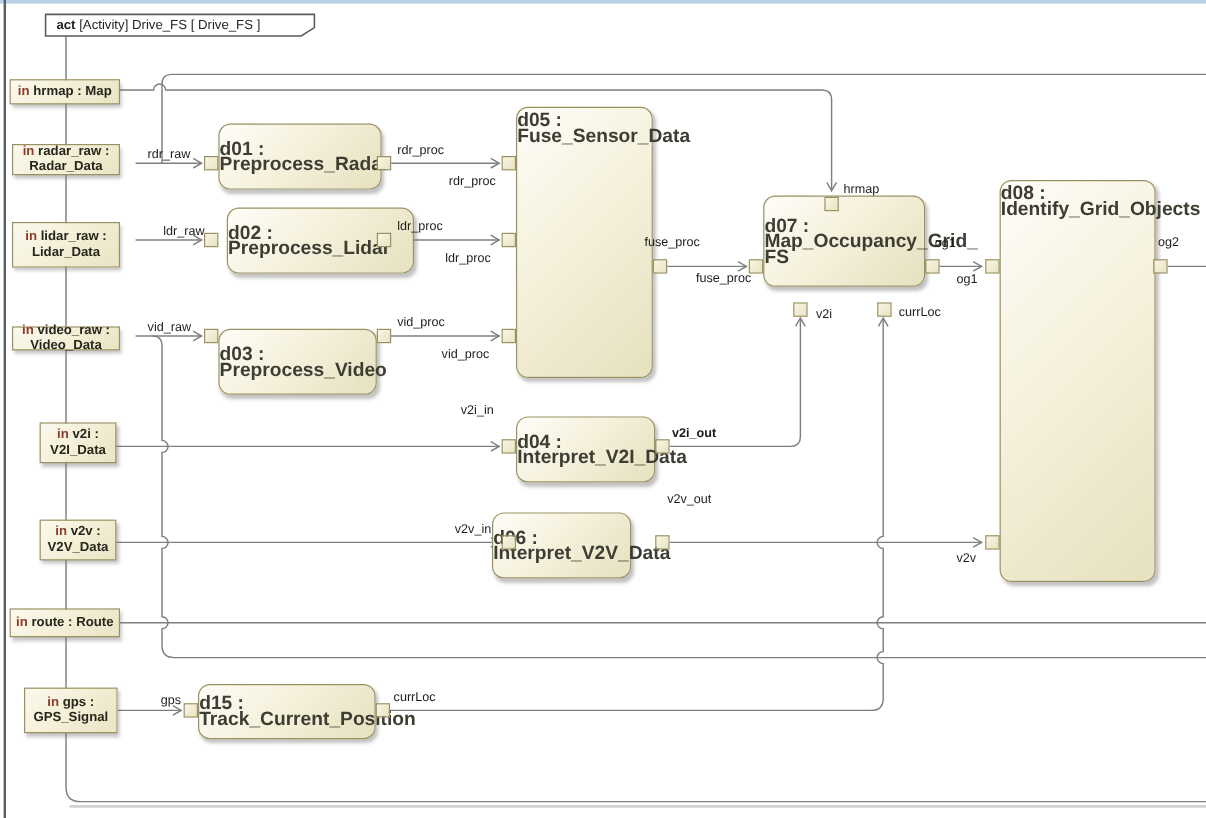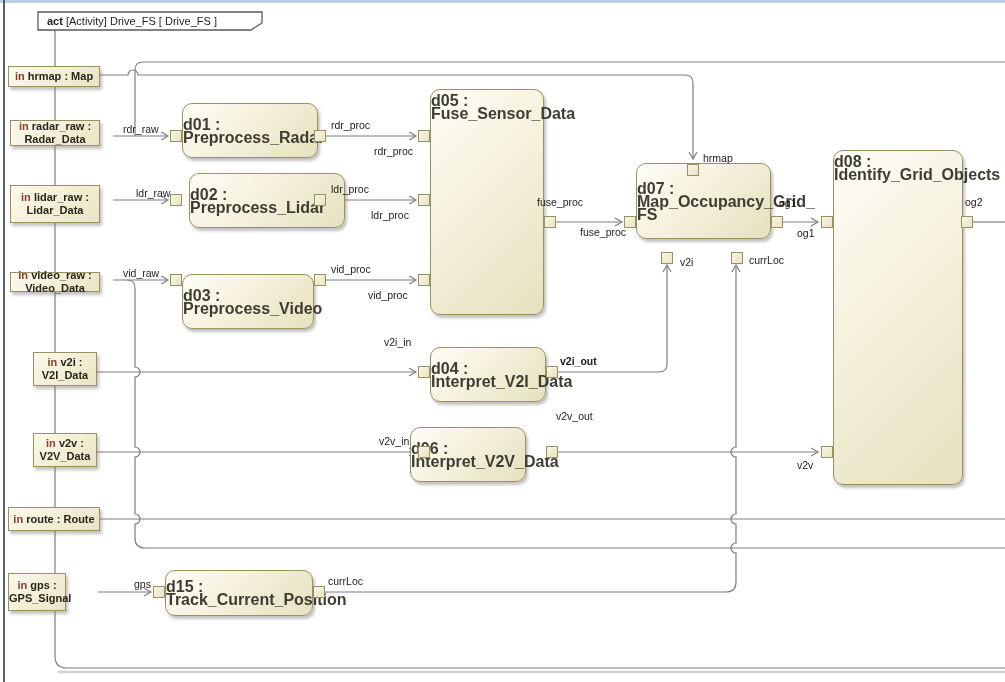--- a/index.html
+++ b/index.html
@@ -125,21 +125,21 @@
   <div><span class="kw">in</span> <span>v2i :</span></div>
   <div>V2I_Data</div>
 </div>
 <div class="param" style="left:33px;top:433px;width:64px;height:34px;">
   <div><span class="kw">in</span> <span>v2v :</span></div>
   <div>V2V_Data</div>
 </div>
 <div class="param" style="left:8px;top:507px;width:92px;height:24px;">
   <div><span class="kw">in</span> <span>route : Route</span></div>
 </div>
-<div class="param" style="left:8px;top:573px;width:58px;height:38px;">
+<div class="param" style="left:20px;top:573px;width:78px;height:38px;">
   <div><span class="kw">in</span> <span>gps :</span></div>
   <div>GPS_Signal</div>
 </div>
 
 <div class="action" style="left:182px;top:103px;width:136px;height:55px;">
   <div class="title">d01 :
 Preprocess_Radar</div>
 </div>
 <div class="action" style="left:189px;top:173px;width:156px;height:55px;">
   <div class="title">d02 :

